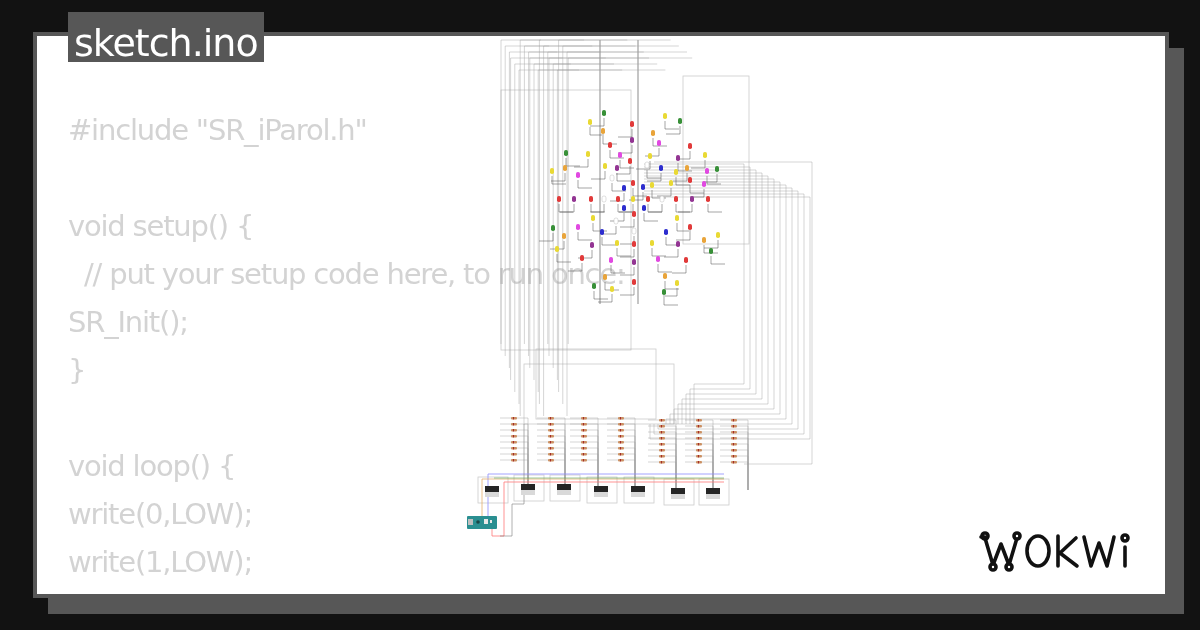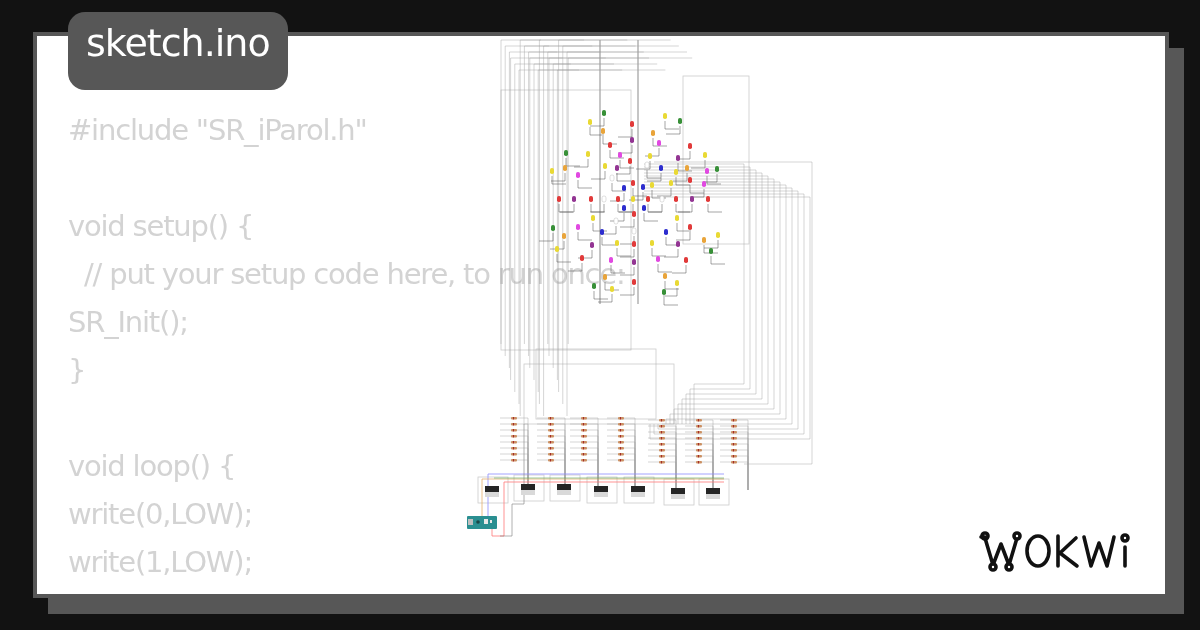--- a/index.html
+++ b/index.html
@@ -2,21 +2,21 @@
 <html><head>
 <meta charset="utf-8">
 <style>
   html, body { margin:0; padding:0; }
   body { width:1200px; height:630px; background:#121212; position:relative; overflow:hidden; font-family:"DejaVu Sans","Liberation Sans",sans-serif; }
   .shadow { position:absolute; left:48px; top:48px; width:1136px; height:566px; background:#575757; }
   .card { position:absolute; left:33px; top:32px; width:1128px; height:558px; background:#fff; border:4px solid #575757; overflow:hidden; }
   .code { position:absolute; left:31px; top:70px; margin:0; font-family:"DejaVu Sans","Liberation Sans",sans-serif; font-size:29px; line-height:48px; color:#d3d3d3; white-space:pre; letter-spacing:-1.2px; }
   .code .ln { display:block; height:48px; }
   .circuit { position:absolute; left:0; top:0; width:1128px; height:558px; opacity:0.95; }
-  .title-tab { position:absolute; left:68px; top:12px; height:78px; padding:0 18px; background:#575757; color:#fff; font-family:"DejaVu Sans","Liberation Sans",sans-serif; font-size:38px; line-height:63px; letter-spacing:-1px;border-radius:17px; }
+  .title-tab { position:absolute; left:68px; top:12px; height:50px; padding:0 6px; background:#575757; color:#fff; font-family:"DejaVu Sans","Liberation Sans",sans-serif; font-size:38px; line-height:63px; letter-spacing:-1px; }
   .logo { position:absolute; left:978px; top:528px; width:172px; height:46px; }
 </style>
 </head>
 <body>
 
 <div class="shadow"></div>
 
 <div class="card">
   <pre class="code"><span class="ln">#include "SR_iParol.h"</span><span class="ln"></span><span class="ln">void setup() {</span><span class="ln">  // put your setup code here, to run once:</span><span class="ln">SR_Init();</span><span class="ln">}</span><span class="ln"></span><span class="ln">void loop() {</span><span class="ln">write(0,LOW);</span><span class="ln">write(1,LOW);</span><span class="ln">write(2,LOW);</span></pre>
 

